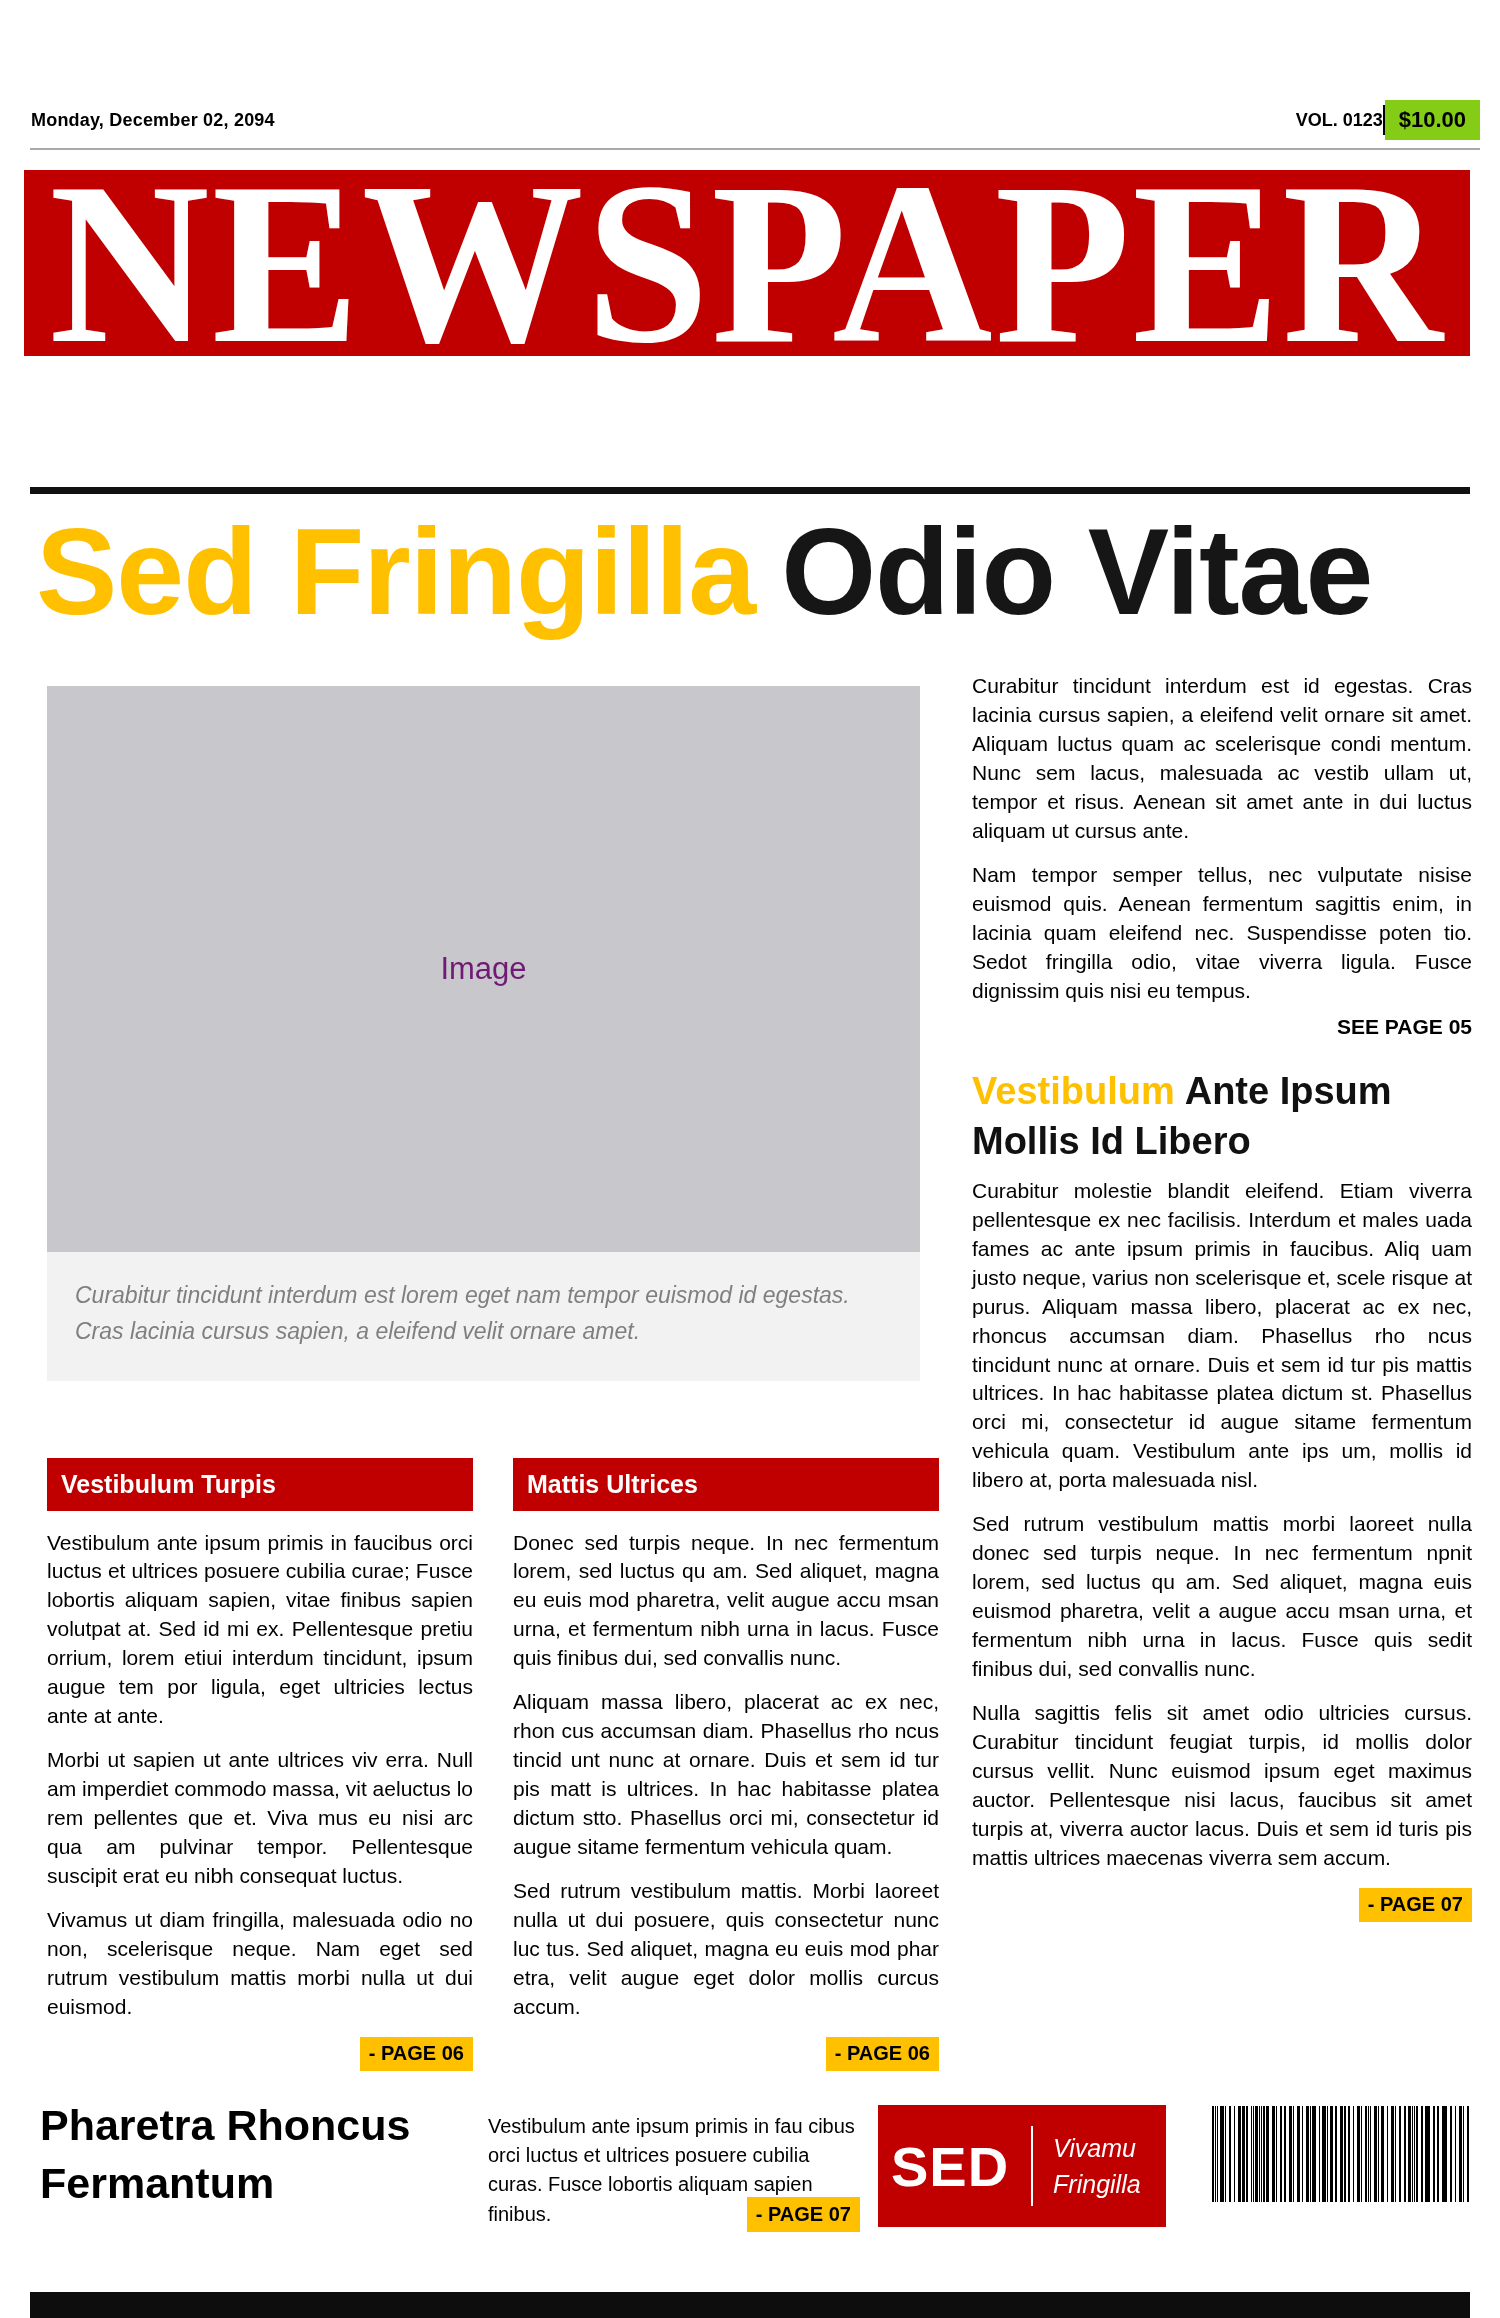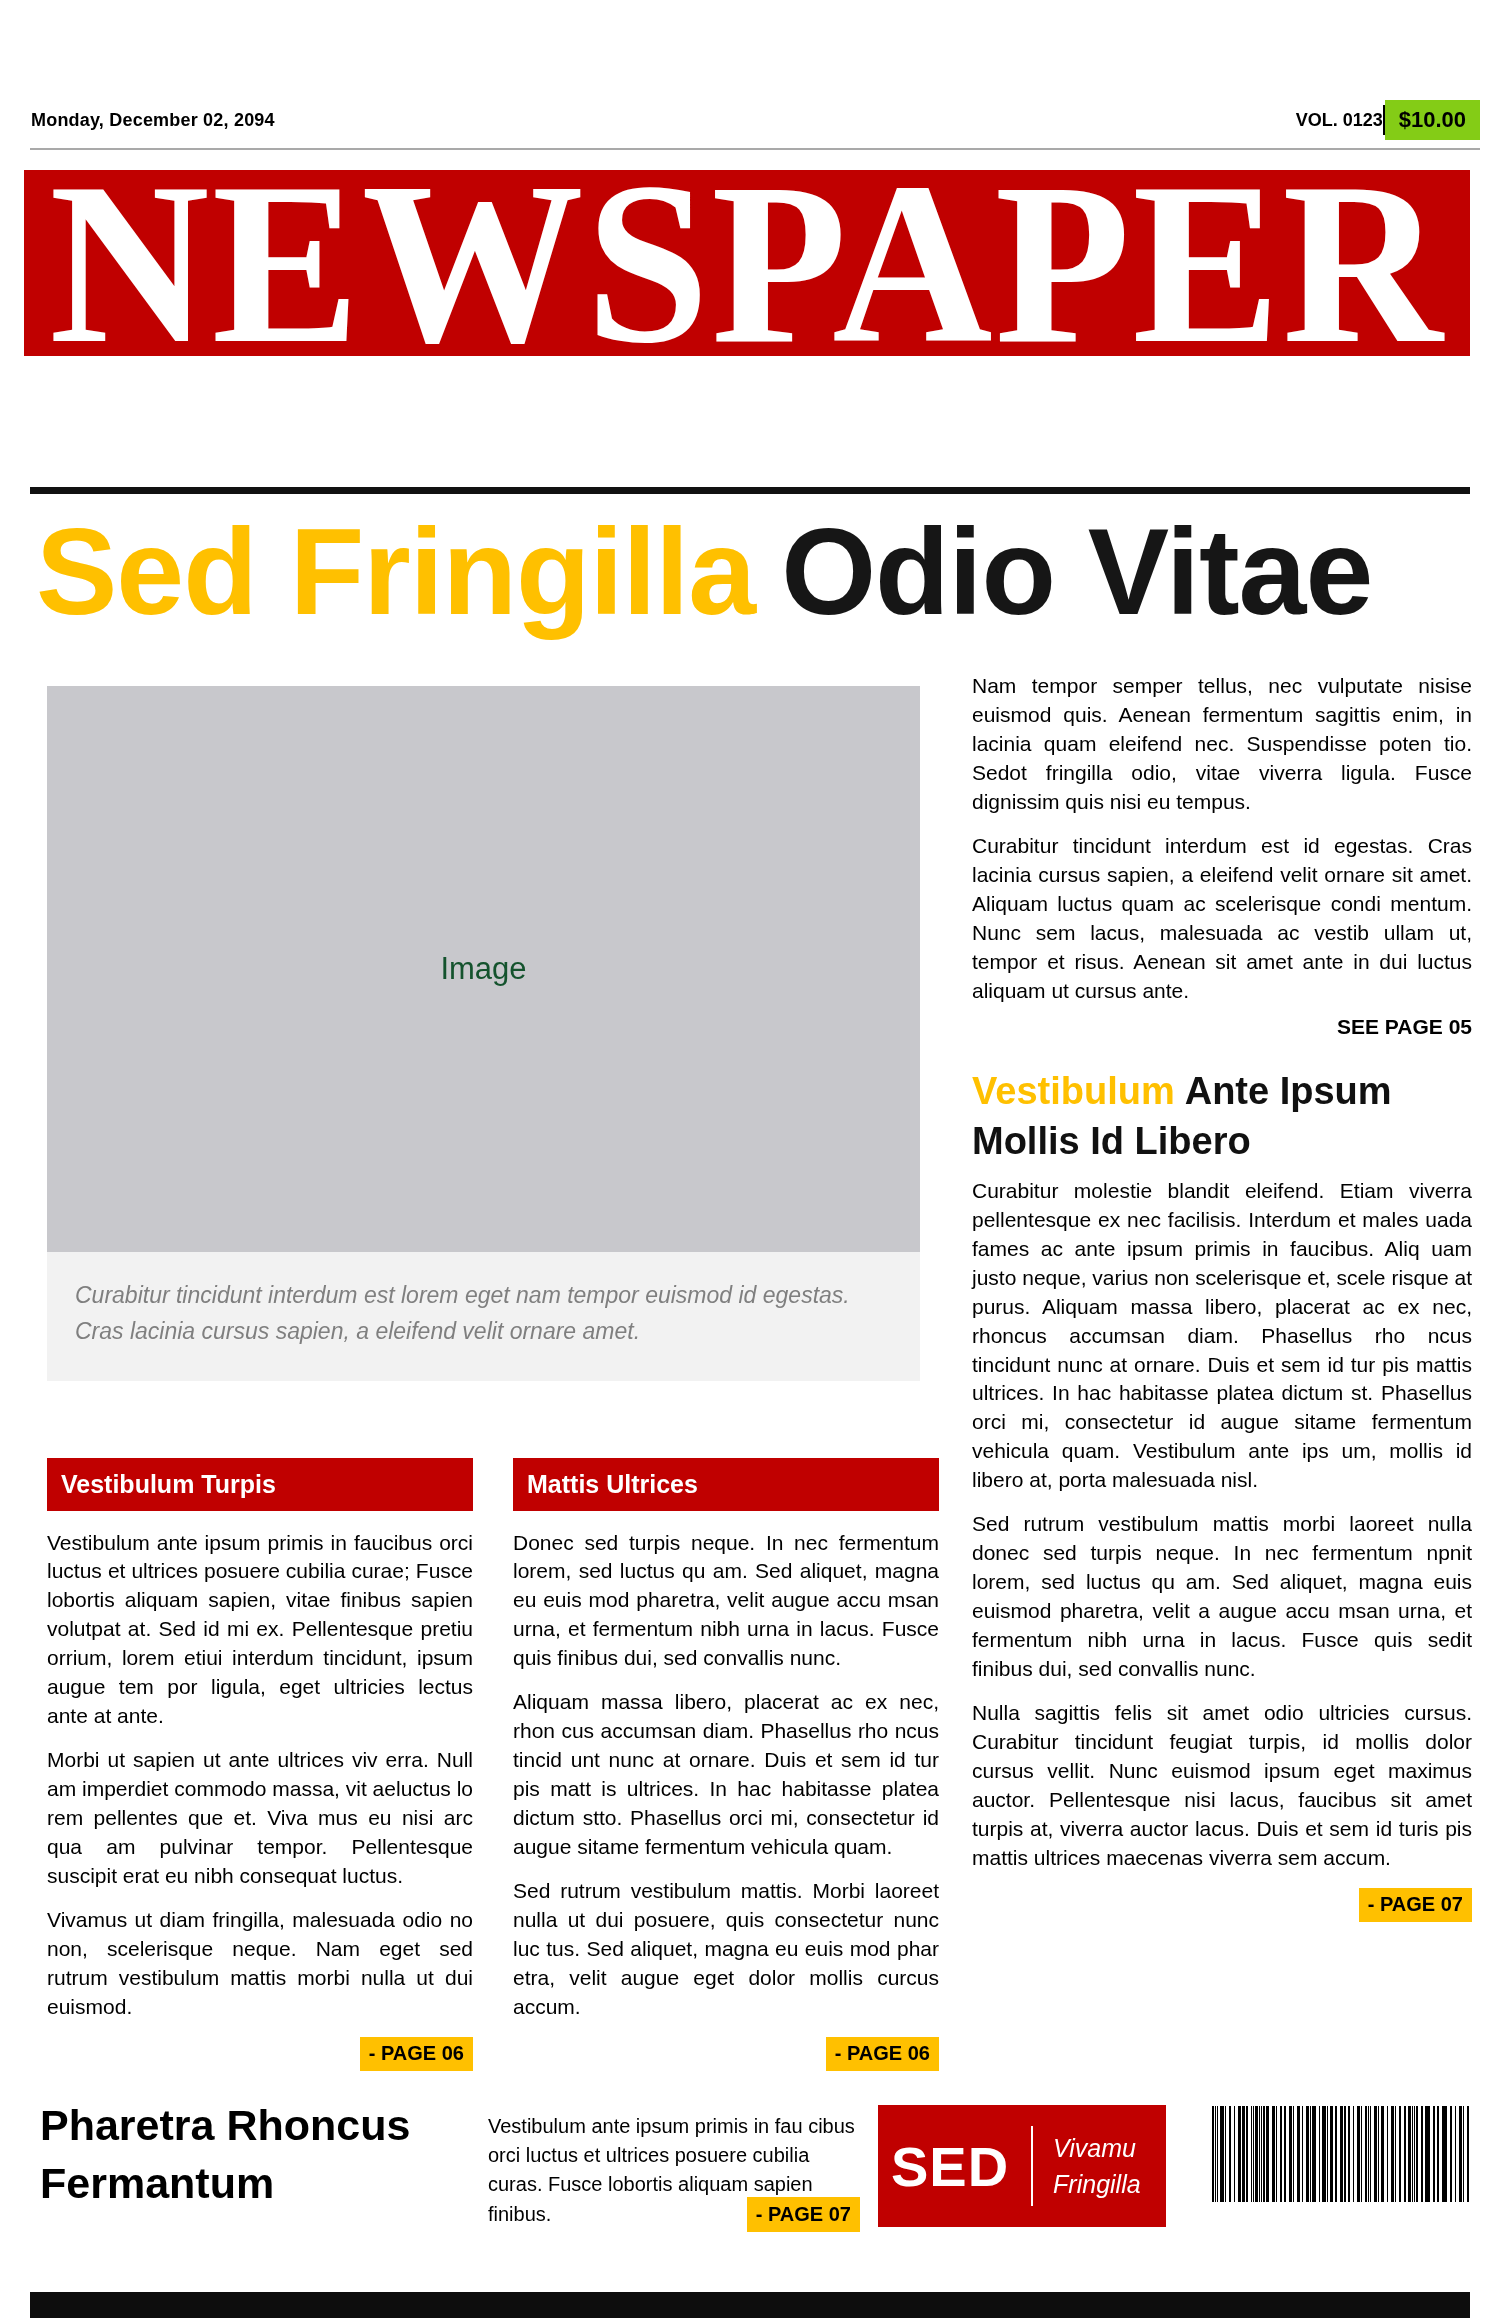--- a/index.html
+++ b/index.html
@@ -29,21 +29,21 @@
 
   
   .headline { position:absolute; top:508px; left:36px; width:1440px;
     font-size:122px; font-weight:bold; line-height:1.05; white-space:nowrap; letter-spacing:-1px; }
   .headline .hl { color:#FFC000; }
   .headline .rest { color:#161616; margin-left:26px; }
 
   
   .lead-image { position:absolute; top:686px; left:47px; width:873px; }
   .image-box { height:566px; background:#c8c8cc; display:flex; align-items:center; justify-content:center; }
-  .image-label { font-size:31px; color:#14532d; }
+  .image-label { font-size:31px; color:#701a75; }
   .caption { background:#f2f2f2; padding:26px 48px 32px 28px; font-style:italic;
     font-size:23px; color:#7f7f7f; line-height:1.55; }
 
   
   .body-par { margin:0 0 15px 0; }
   .tag-row { text-align:right; margin-top:2px; }
   .page-tag { display:inline-block; background:#FFC000; color:#000; font-weight:bold;
     font-size:20px; padding:3px 9px; text-decoration:none; }
 
   
@@ -108,22 +108,22 @@
   </div>
 
   <div class="lead-image">
     <div class="image-box">
       <span class="image-label">Image</span>
     </div>
     <div class="caption">Curabitur tincidunt interdum est lorem eget nam tempor euismod id egestas. Cras lacinia cursus sapien, a eleifend velit ornare amet.</div>
   </div>
 
   <div class="main-col">
+    <p class="body-par">Curabitur tincidunt interdum est id egestas. Cras lacinia cursus sapien, a eleifend velit ornare sit amet. Aliquam luctus quam ac scelerisque condi mentum. Nunc sem lacus, malesuada ac vestib ullam ut, tempor et risus. Aenean sit amet ante in dui luctus aliquam ut cursus ante.</p>
     <p class="body-par">Nam tempor semper tellus, nec vulputate nisise euismod quis. Aenean fermentum sagittis enim, in lacinia quam eleifend nec. Suspendisse poten tio. Sedot fringilla odio, vitae viverra ligula. Fusce dignissim quis nisi eu tempus.</p>
-    <p class="body-par">Curabitur tincidunt interdum est id egestas. Cras lacinia cursus sapien, a eleifend velit ornare sit amet. Aliquam luctus quam ac scelerisque condi mentum. Nunc sem lacus, malesuada ac vestib ullam ut, tempor et risus. Aenean sit amet ante in dui luctus aliquam ut cursus ante.</p>
     <div class="see-page">SEE PAGE 05</div>
 
     <div class="story2-title">
       <span class="hl">Vestibulum</span><span class="rest">Ante Ipsum Mollis Id Libero</span>
     </div>
     <p class="body-par">Curabitur molestie blandit eleifend. Etiam viverra pellentesque ex nec facilisis. Interdum et males uada fames ac ante ipsum primis in faucibus. Aliq uam justo neque, varius non scelerisque et, scele risque at purus. Aliquam massa libero, placerat ac ex nec, rhoncus accumsan diam. Phasellus rho ncus tincidunt nunc at ornare. Duis et sem id tur pis mattis ultrices. In hac habitasse platea dictum st. Phasellus orci mi, consectetur id augue sitame fermentum vehicula quam. Vestibulum ante ips um, mollis id libero at, porta malesuada nisl.</p>
     <p class="body-par">Sed rutrum vestibulum mattis morbi laoreet nulla donec sed turpis neque. In nec fermentum npnit lorem, sed luctus qu am. Sed aliquet, magna euis euismod pharetra, velit a augue accu msan urna, et fermentum nibh urna in lacus. Fusce quis sedit finibus dui, sed convallis nunc.</p>
     <p class="body-par">Nulla sagittis felis sit amet odio ultricies cursus. Curabitur tincidunt feugiat turpis, id mollis dolor cursus vellit. Nunc euismod ipsum eget maximus auctor. Pellentesque nisi lacus, faucibus sit amet turpis at, viverra auctor lacus. Duis et sem id turis pis mattis ultrices maecenas viverra sem accum.</p>
     <div class="tag-row">
       <span class="page-tag">- PAGE 07</span>

